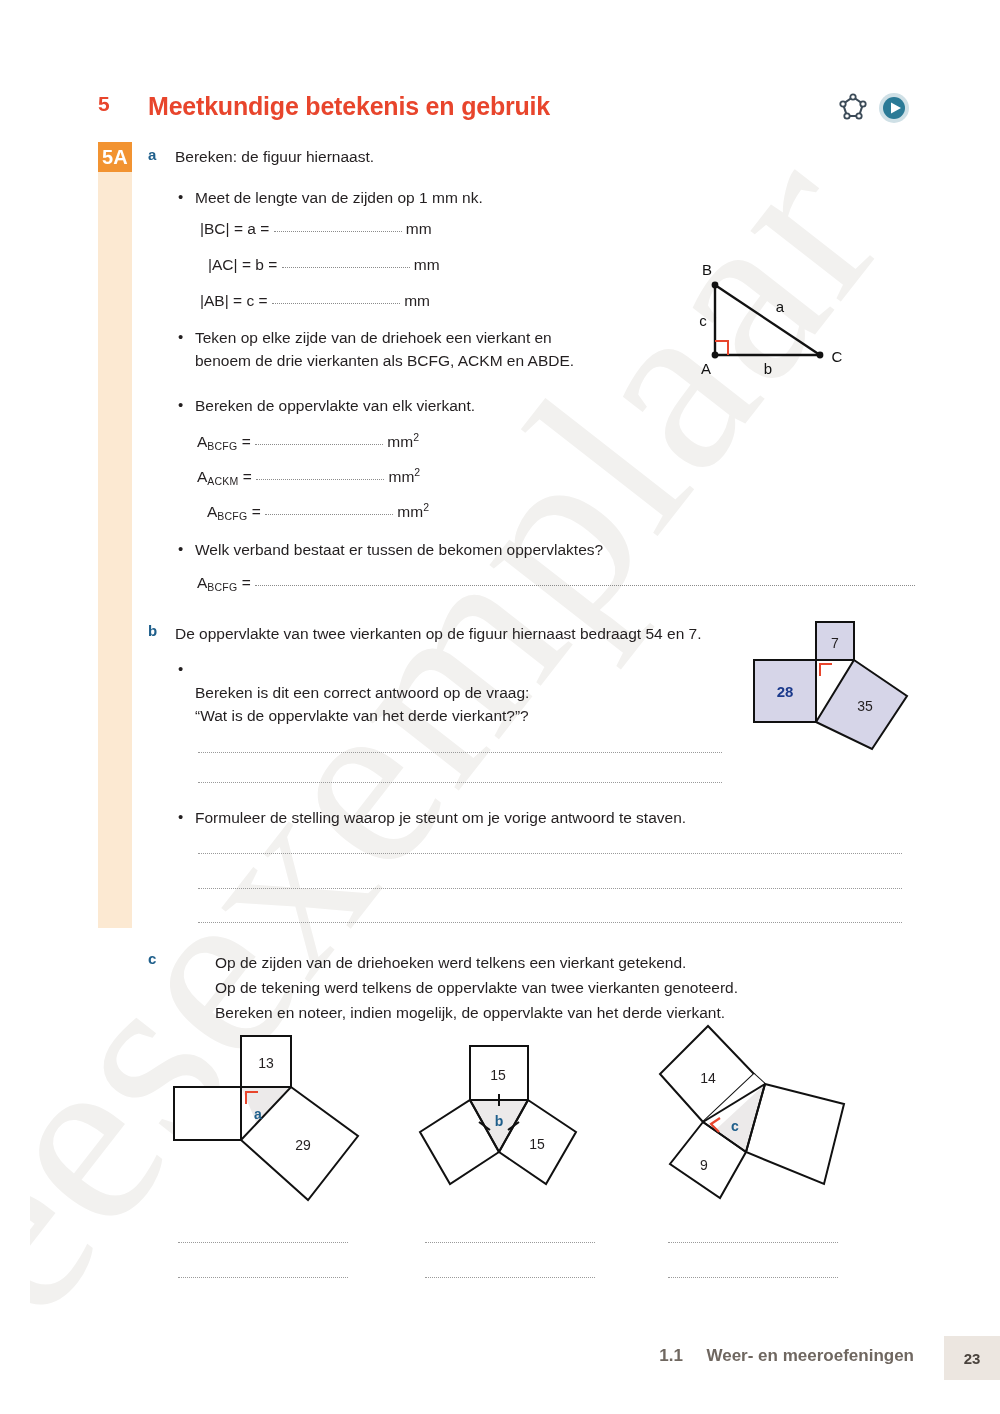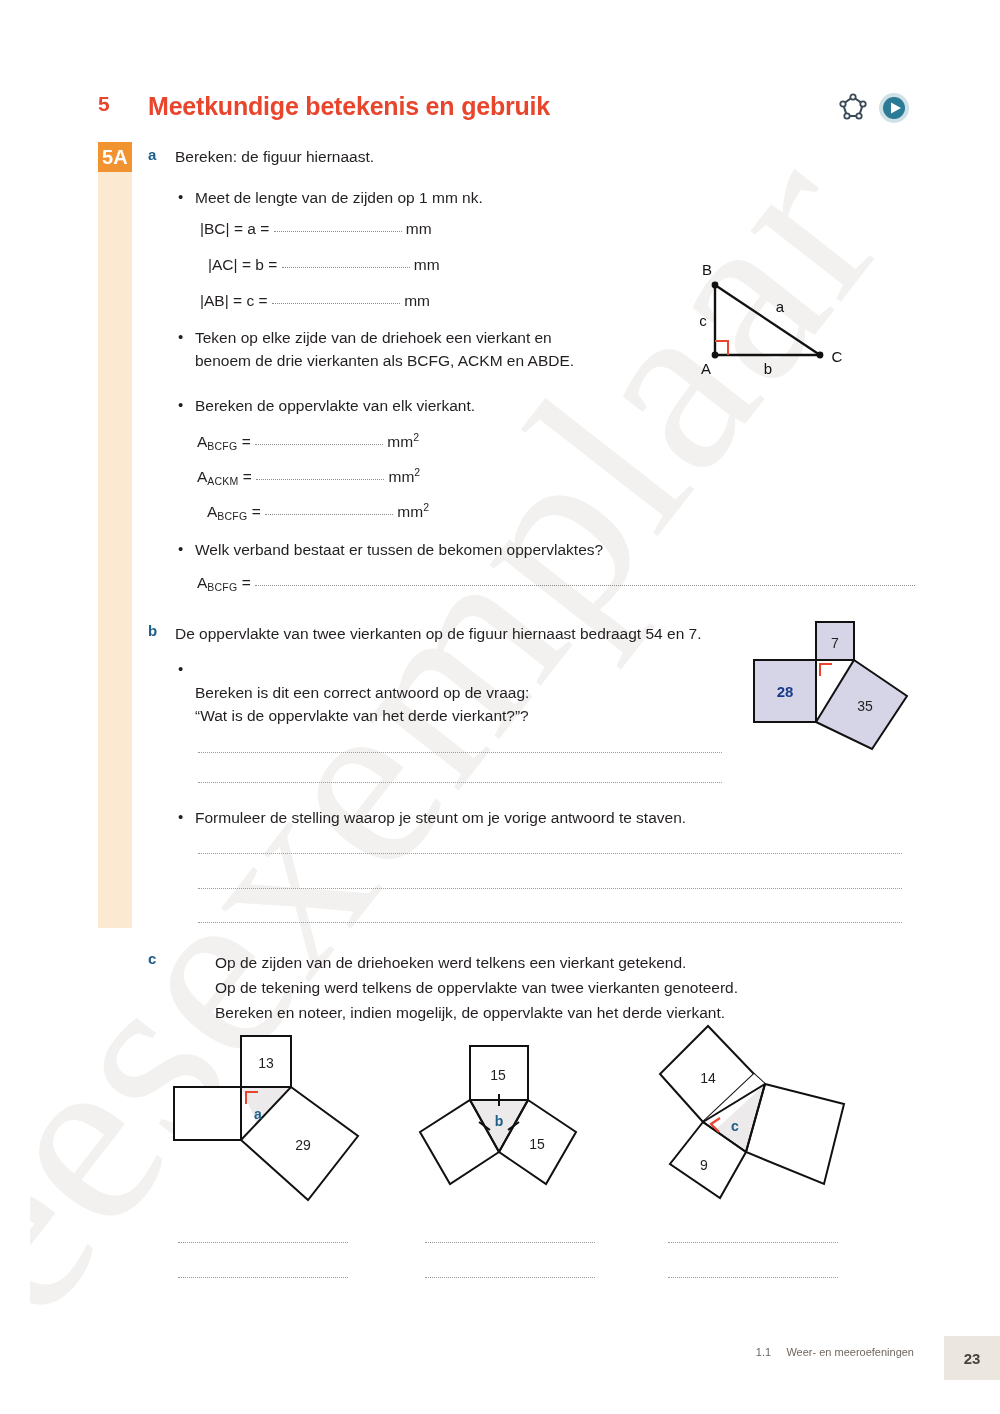--- a/index.html
+++ b/index.html
@@ -92,21 +92,21 @@
     border-bottom:1.6px dotted #9a9a9a;
     height:0;
   }
 
   .sub{font-size:10.5px;vertical-align:-3px;letter-spacing:0.2px;}
   .sup{font-size:10.5px;vertical-align:6px;}
 
   
   .footer-txt{
     position:absolute;right:86px;top:1346px;
-    font-size:11px;color:#6f6760;white-space:nowrap;
+    font-size:17px;color:#6f6760;white-space:nowrap;font-weight:bold;
   }
   .footer-num{
     position:absolute;left:944px;top:1336px;width:56px;height:44px;
     background:#ece6e0;color:#4a433d;
     font-size:15px;font-weight:bold;
     display:flex;align-items:center;justify-content:center;
   }
 
   svg{display:block;overflow:visible;}
   .fig{position:absolute;}

